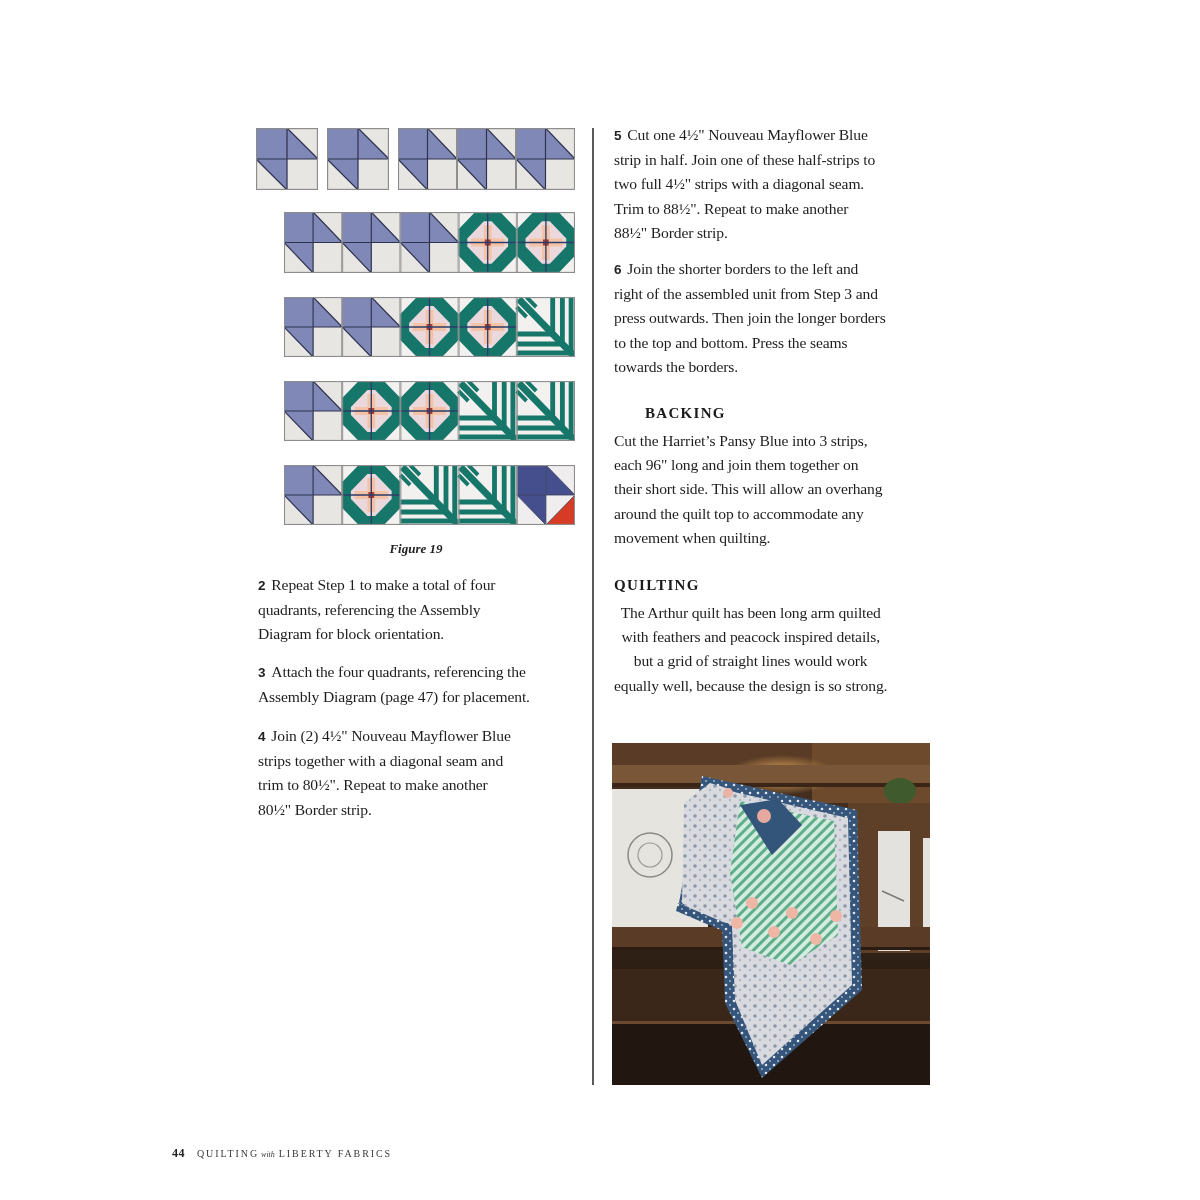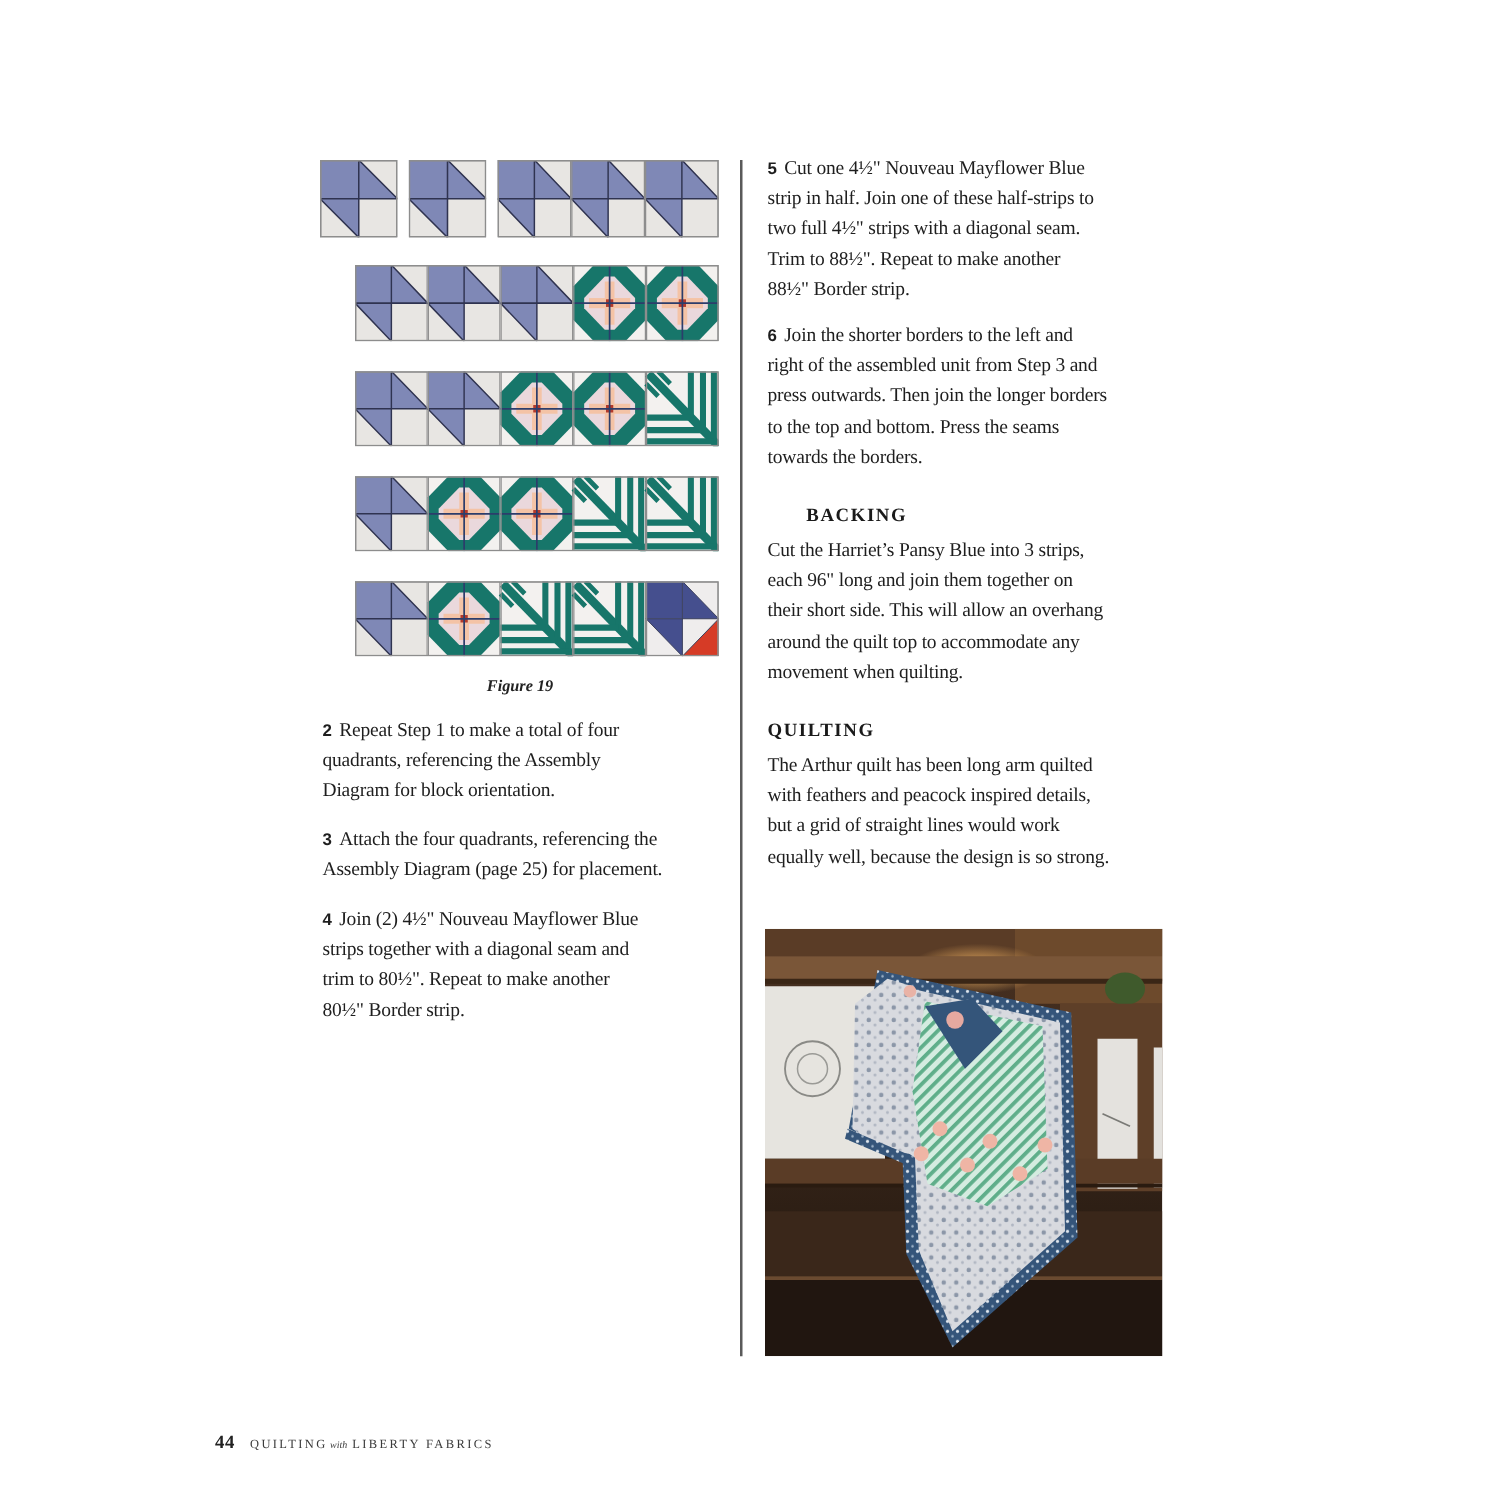--- a/index.html
+++ b/index.html
@@ -17,21 +17,21 @@
     .divider { position: absolute; left: 592px; top: 128px; width: 1.5px; height: 957px; background: #5a5a5a; }
     .tblock {
       position: absolute; margin: 0; font-size: 15.6px; line-height: 24.2px; white-space: pre;
       letter-spacing: -0.15px; color: #1e1e1e;
     }
     .stepnum { font-family: "Liberation Sans", sans-serif; font-weight: bold; font-size: 13.5px; margin-right: 6px; }
     .heading { position: absolute; margin: 0; font-size: 15px; line-height: 24px; font-weight: bold; letter-spacing: 1.3px; color: #1a1a1a; }
     .photo { position: absolute; left: 612px; top: 743px; width: 318px; height: 342px; overflow: hidden; }
     .photo svg { display: block; }
     .footer { position: absolute; left: 172px; top: 1146px; font-size: 10px; letter-spacing: 1.9px; color: #3a3a3a; white-space: nowrap; }
-    .footer .pnum { font-weight: bold; font-size: 15px; letter-spacing: 0.5px; color: #222; margin-right: 12px; }
+    .footer .pnum { font-weight: bold; font-size: 12px; letter-spacing: 0.5px; color: #222; margin-right: 12px; }
     .footer .with { font-style: italic; font-size: 8px; letter-spacing: 0; text-transform: lowercase; margin: 0 4px 0 2px; }
   </style>
 </head>
 <body>
 
 <div class="page">
 
   <div>
     <div class="qgroup" style="left:256px;top:128px;width:62px;height:62px;">
         <svg viewBox="0 0 60 60" preserveAspectRatio="none">
@@ -293,21 +293,21 @@
           <rect x="0.5" y="0.5" width="299" height="59" fill="none" stroke="#8d8d8d" stroke-width="1.2"></rect>
         </svg>
       </div>
     <div class="caption">Figure 19</div>
   </div>
 
   <p class="tblock" style="left:258px;top:573px;"><span class="stepnum">2</span><span>Repeat Step 1 to make a total of four
 quadrants, referencing the Assembly
 Diagram for block orientation.</span></p>
   <p class="tblock" style="left:258px;top:660px;"><span class="stepnum">3</span><span>Attach the four quadrants, referencing the
-Assembly Diagram (page 25) for placement.</span></p>
+Assembly Diagram (page 47) for placement.</span></p>
   <p class="tblock" style="left:258px;top:724px;"><span class="stepnum">4</span><span>Join (2) 4½" Nouveau Mayflower Blue
 strips together with a diagonal seam and
 trim to 80½". Repeat to make another
 80½" Border strip.</span></p>
 
   <div class="divider"></div>
 
   <p class="tblock" style="left:614px;top:123px;"><span class="stepnum">5</span><span>Cut one 4½" Nouveau Mayflower Blue
 strip in half. Join one of these half-strips to
 two full 4½" strips with a diagonal seam.
@@ -320,21 +320,21 @@
 towards the borders.</span></p>
 
   <h3 class="heading" style="left:614px;top:401px;margin-left:31px;">BACKING</h3>
   <p class="tblock" style="left:614px;top:429px;">Cut the Harriet’s Pansy Blue into 3 strips,
 each 96" long and join them together on
 their short side. This will allow an overhang
 around the quilt top to accommodate any
 movement when quilting.</p>
 
   <h3 class="heading" style="left:614px;top:573px;">QUILTING</h3>
-  <p class="tblock" style="left:614px;top:601px;">The Arthur quilt has been long arm quilted
+  <p class="tblock" style="left:614px;top:601px;text-align:center;">The Arthur quilt has been long arm quilted
 with feathers and peacock inspired details,
 but a grid of straight lines would work
 equally well, because the design is so strong.</p>
 
   <div class="photo">
     <svg width="318" height="342" viewBox="0 0 318 342">
       <defs>
         <linearGradient id="wood" x1="0" y1="0" x2="0" y2="1">
           <stop offset="0" stop-color="#4a3222"></stop>
             <stop offset="1" stop-color="#1f150e"></stop>

